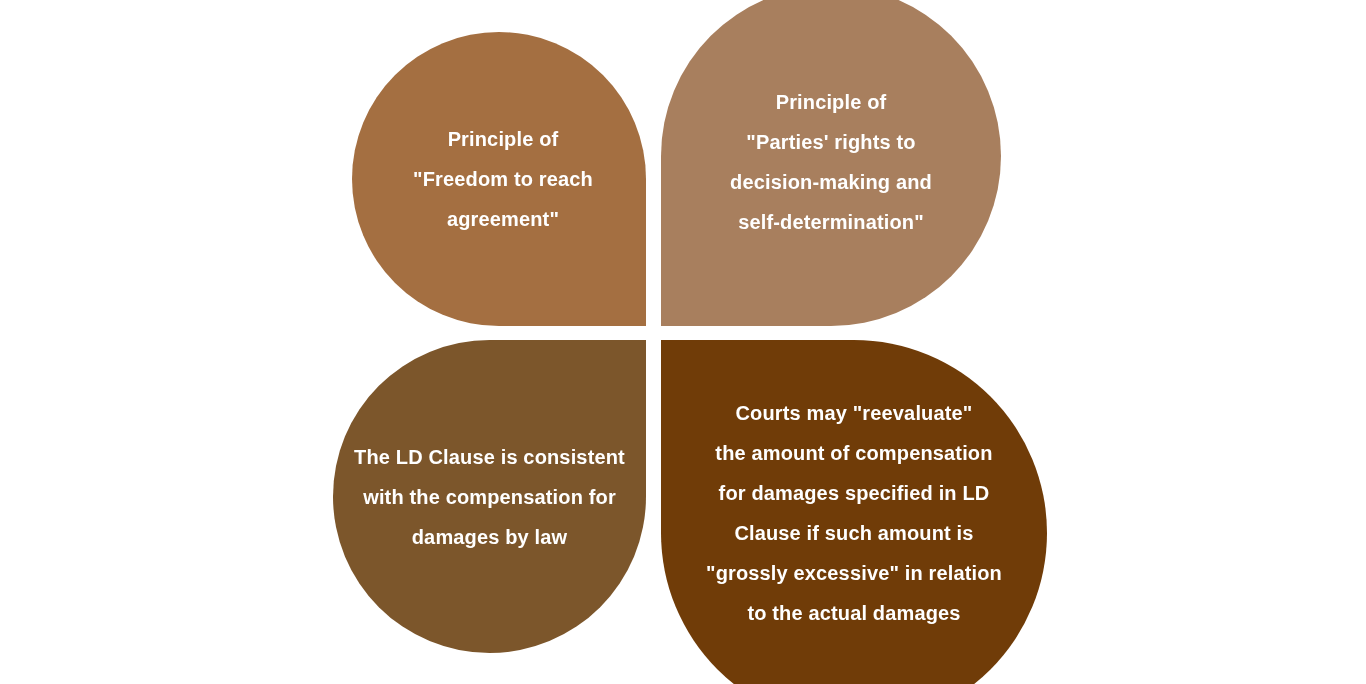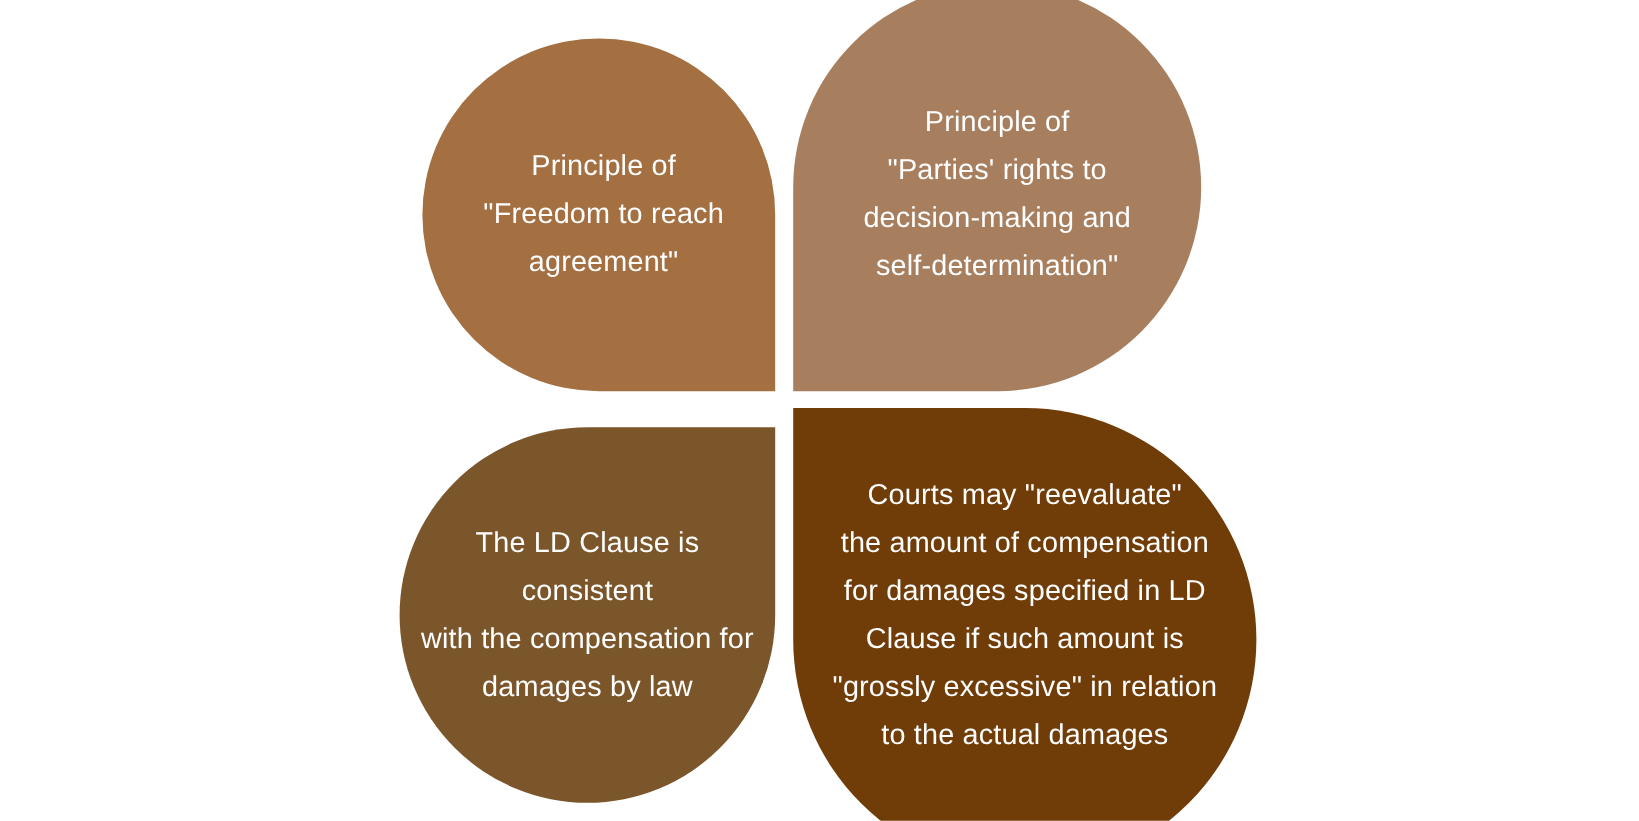--- a/index.html
+++ b/index.html
@@ -31,25 +31,26 @@
     text-align: center;
     color: #ffffff;
     font-family: "Liberation Sans", sans-serif;
     font-weight: 300;
     -webkit-font-smoothing: antialiased;
   }
 
   .petal-text {
     display: block;
     white-space: pre-line;
-    font-size: 24px;
+    font-size: 20px;
     line-height: 40px;
     letter-spacing: 0.15px;
     color: #ffffff;
     padding: 0 6px;
+    font-weight: bold;
   }
 
   
   #petal-top-left {
     left: 352px;
     top: 32px;
     width: 294px;
     height: 294px;
     border-radius: 50% 50% 0 50%;
   }
@@ -65,21 +66,21 @@
     height: 340px;
     border-radius: 50% 50% 50% 0;
   }
   #petal-top-right .petal-text {
     transform: translate(0px, 6px);
   }
 
   
   #petal-bottom-left {
     left: 333px;
-    top: 356px;
+    top: 340px;
     width: 313px;
     height: 313px;
     border-radius: 50% 0 50% 50%;
     align-items: center;
   }
   #petal-bottom-left .petal-text {
     transform: translate(0px, 0px);
   }
 
   

